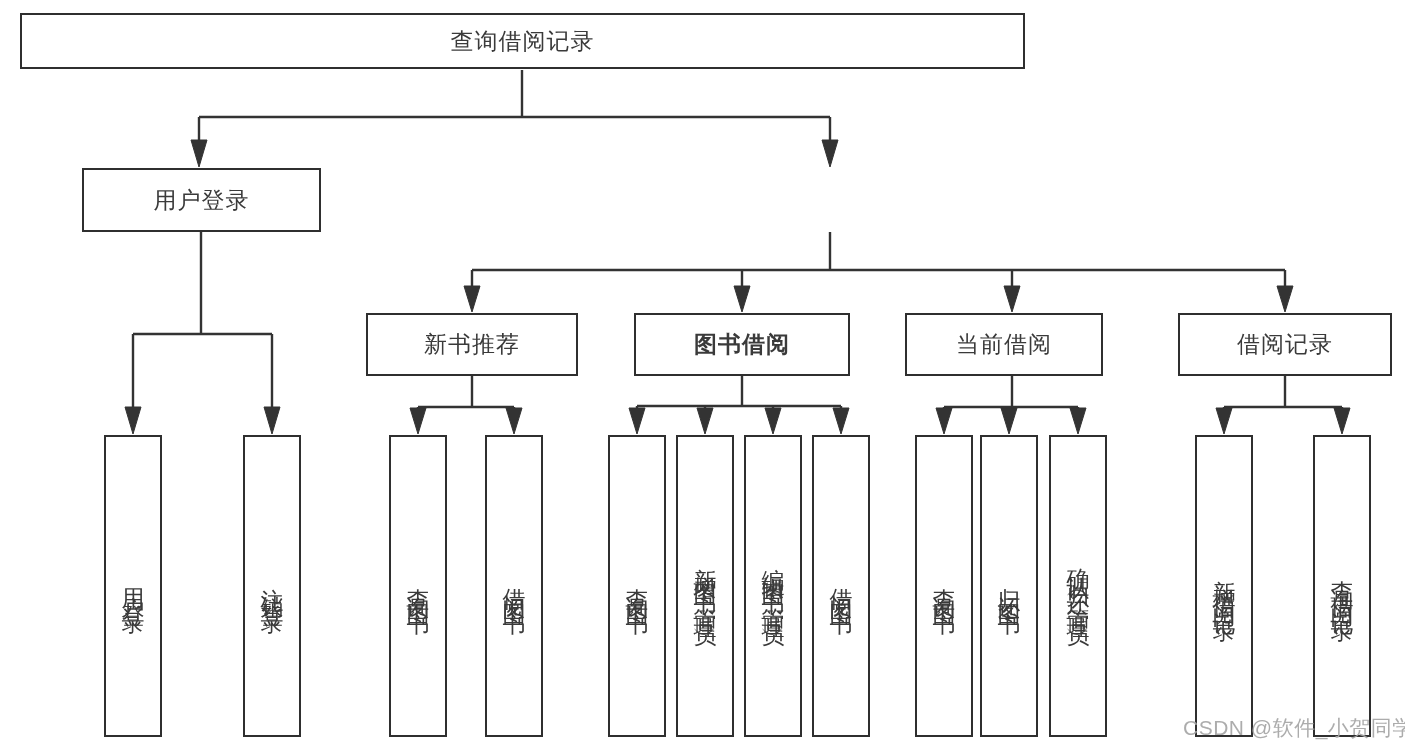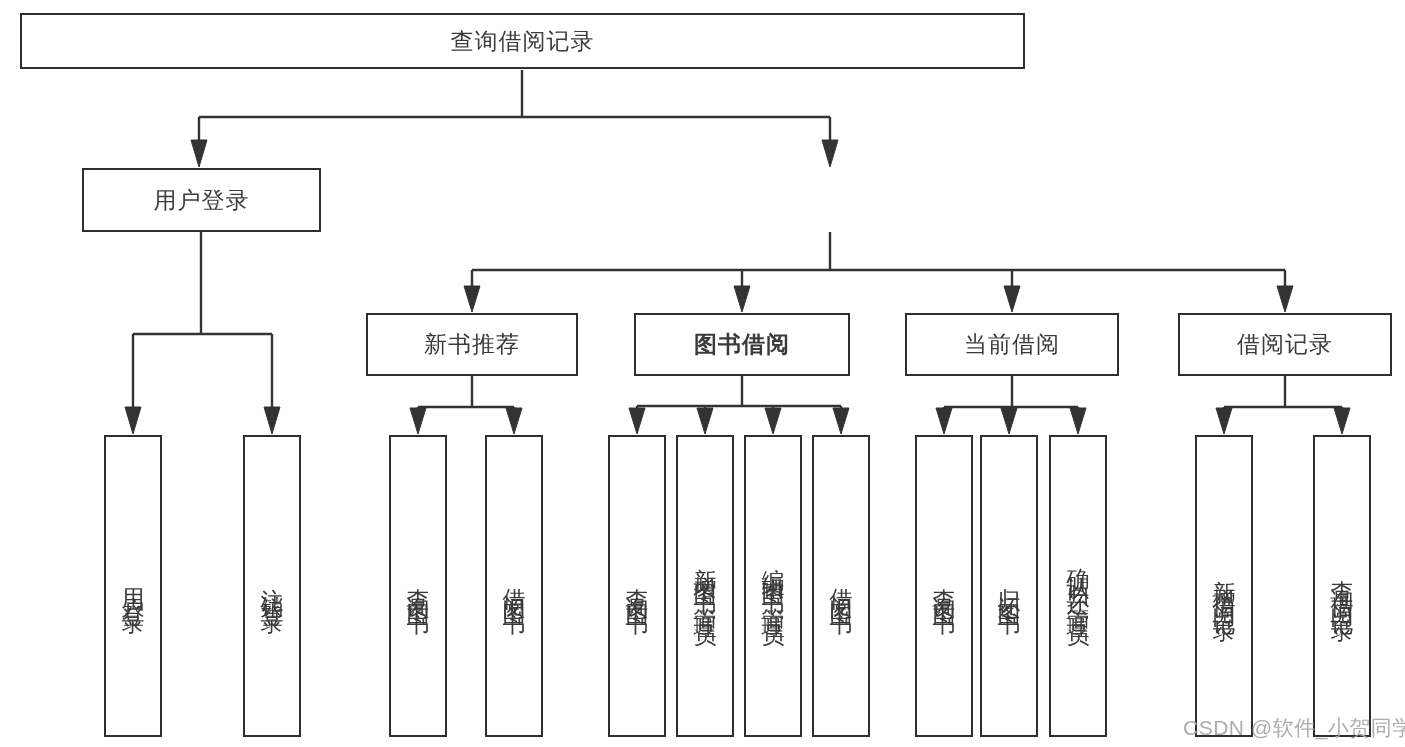--- a/index.html
+++ b/index.html
@@ -74,21 +74,21 @@
       <polygon points="1342,434 1334,408 1350,408"></polygon>
     </g>
   </svg>
 
   <div class="node h" style="left:20px; top:13px; width:1005px; height:56px;">查询借阅记录</div>
 
   <div class="node h" style="left:82px; top:168px; width:239px; height:64px;">用户登录</div>
 
   <div class="node h" style="left:366px; top:313px; width:212px; height:63px;">新书推荐</div>
   <div class="node h" style="left:634px; top:313px; width:216px; height:63px;font-weight:bold;">图书借阅</div>
-  <div class="node h" style="left:905px; top:313px; width:214px; height:63px;">当前借阅</div>
+  <div class="node h" style="left:905px; top:313px; width:198px; height:63px;">当前借阅</div>
   <div class="node h" style="left:1178px; top:313px; width:214px; height:63px;">借阅记录</div>
 
   <div class="node v" style="left:104px; top:435px; width:58px; height:302px;">用户登录</div>
   <div class="node v" style="left:243px; top:435px; width:58px; height:302px;">注销登录</div>
 
   <div class="node v" style="left:389px; top:435px; width:58px; height:302px;">查询图书</div>
   <div class="node v" style="left:485px; top:435px; width:58px; height:302px;">借阅图书</div>
 
   <div class="node v" style="left:608px; top:435px; width:58px; height:302px;">查询图书</div>
   <div class="node v" style="left:676px; top:435px; width:58px; height:302px;">新增图书（管理员）</div>

